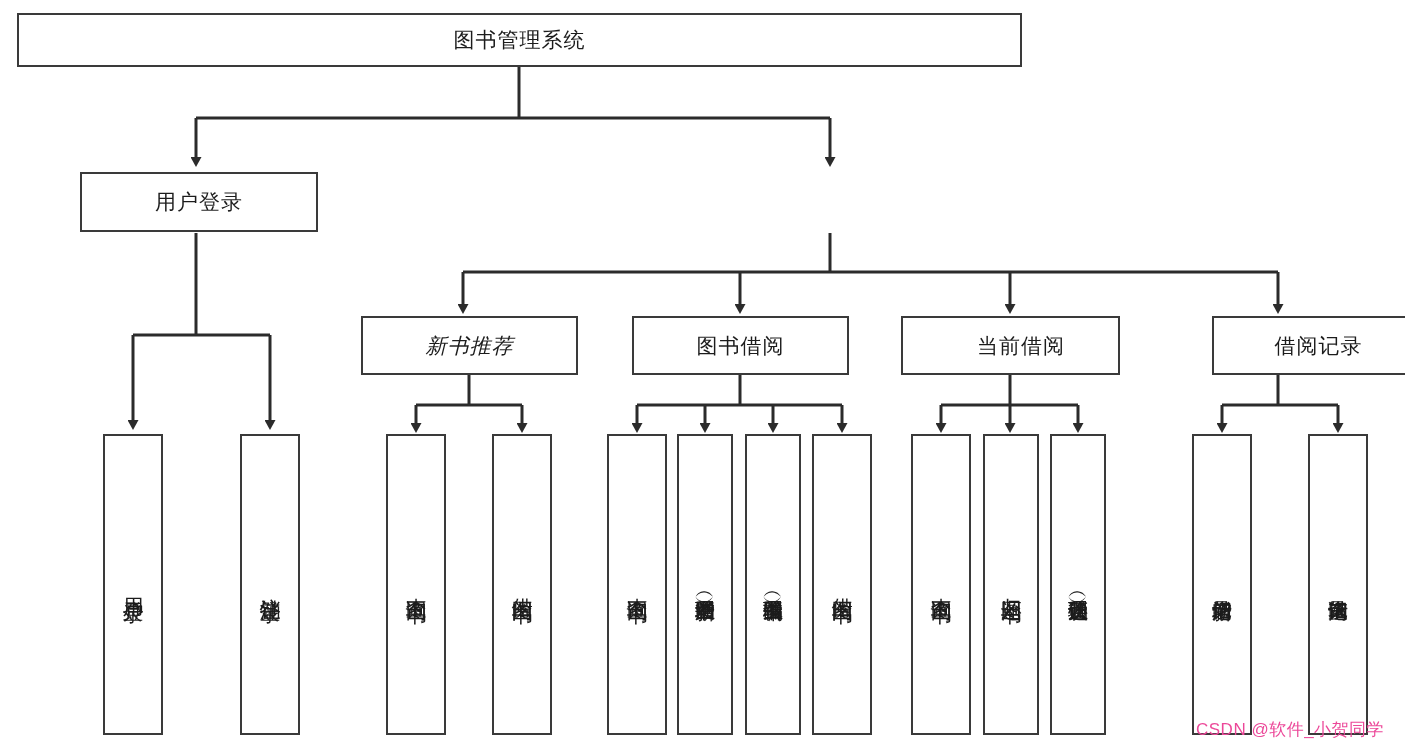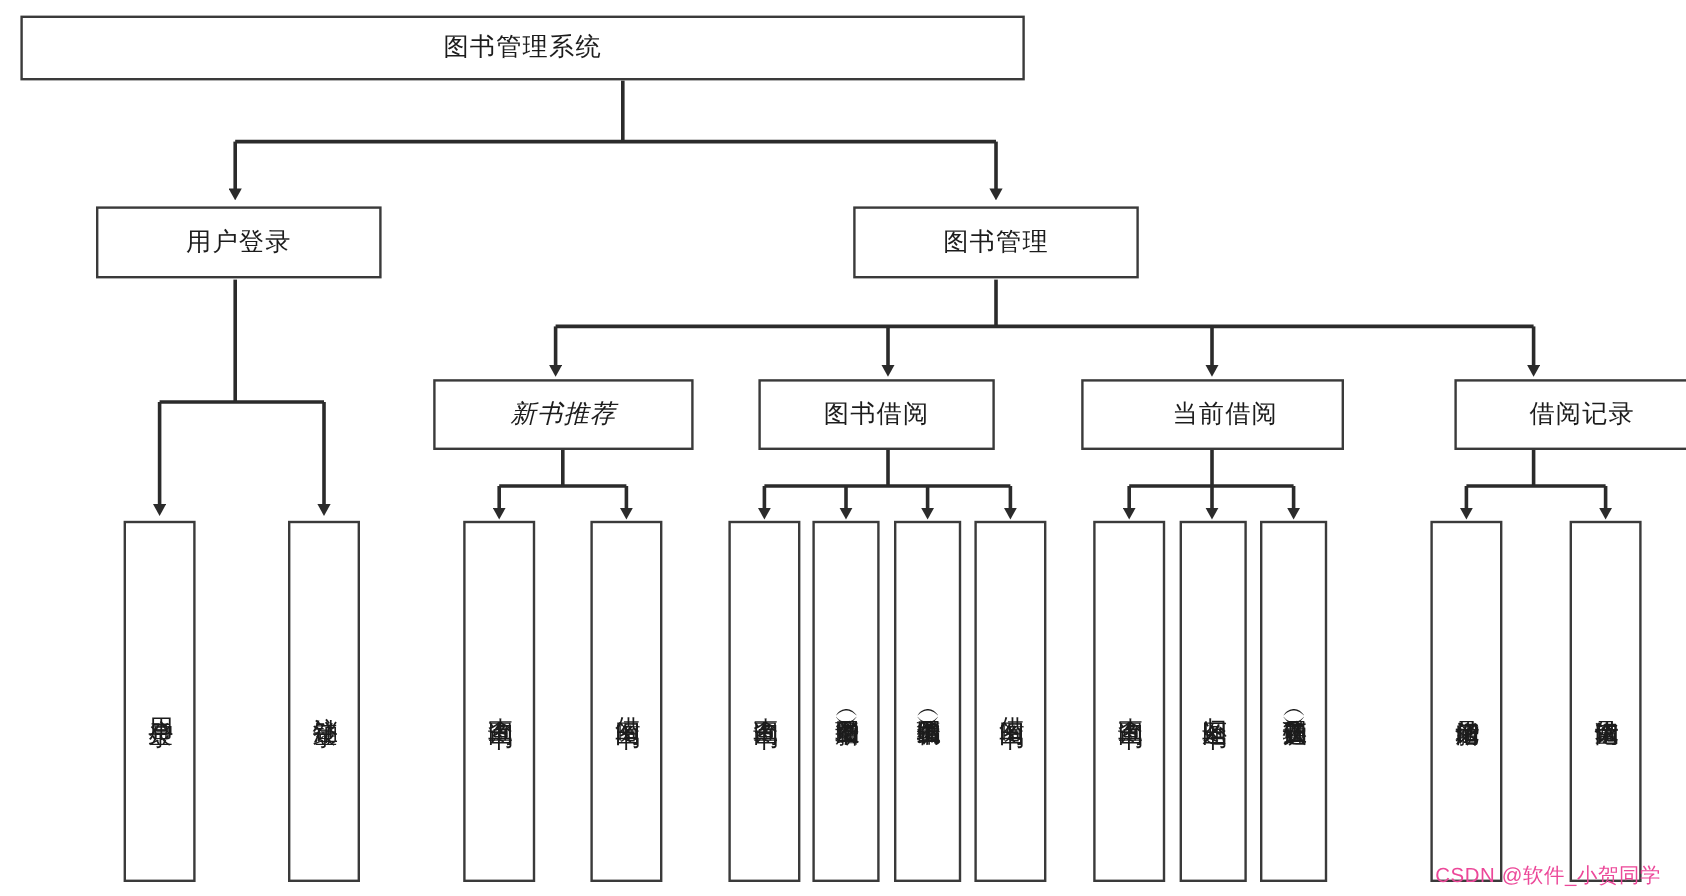--- a/index.html
+++ b/index.html
@@ -113,35 +113,32 @@
       <path d="M1010,405 L1010,424" marker-end="url(#arrow)"></path>
       <path d="M1078,405 L1078,424" marker-end="url(#arrow)"></path>
 
       <path d="M1278,375 L1278,405"></path>
       <path d="M1222,405 L1338,405"></path>
       <path d="M1222,405 L1222,424" marker-end="url(#arrow)"></path>
       <path d="M1338,405 L1338,424" marker-end="url(#arrow)"></path>
     </g>
   </svg>
 
-  <div class="node horiz" style="left:17px; top:13px; width:837px; height:54px;">
+  <div class="node horiz" style="left:17px; top:13px; width:1005px; height:54px;">
     <span>图书管理系统</span>
   </div>
 
   <div class="node horiz" style="left:80px; top:172px; width:238px; height:60px;">
     <span>用户登录</span>
   </div>
-  <div class="node horiz" style="left:711px; top:172px; width:238px; height:60px;">
-    <span>图书管理</span>
-  </div>
 
   <div class="node horiz" style="left:361px; top:316px; width:217px; height:59px;font-style:italic;">
     <span>新书推荐</span>
   </div>
-  <div class="node horiz" style="left:632px; top:316px; width:197px; height:59px;">
+  <div class="node horiz" style="left:632px; top:316px; width:217px; height:59px;">
     <span>图书借阅</span>
   </div>
   <div class="node horiz" style="left:901px; top:316px; width:219px; height:59px;padding-left:21px;">
     <span>当前借阅</span>
   </div>
   <div class="node horiz" style="left:1172px; top:316px; width:213px; height:59px;margin-left:40px;">
     <span>借阅记录</span>
   </div>
 
   <div class="node vert" style="left:103px; top:434px; width:60px; height:301px;">

